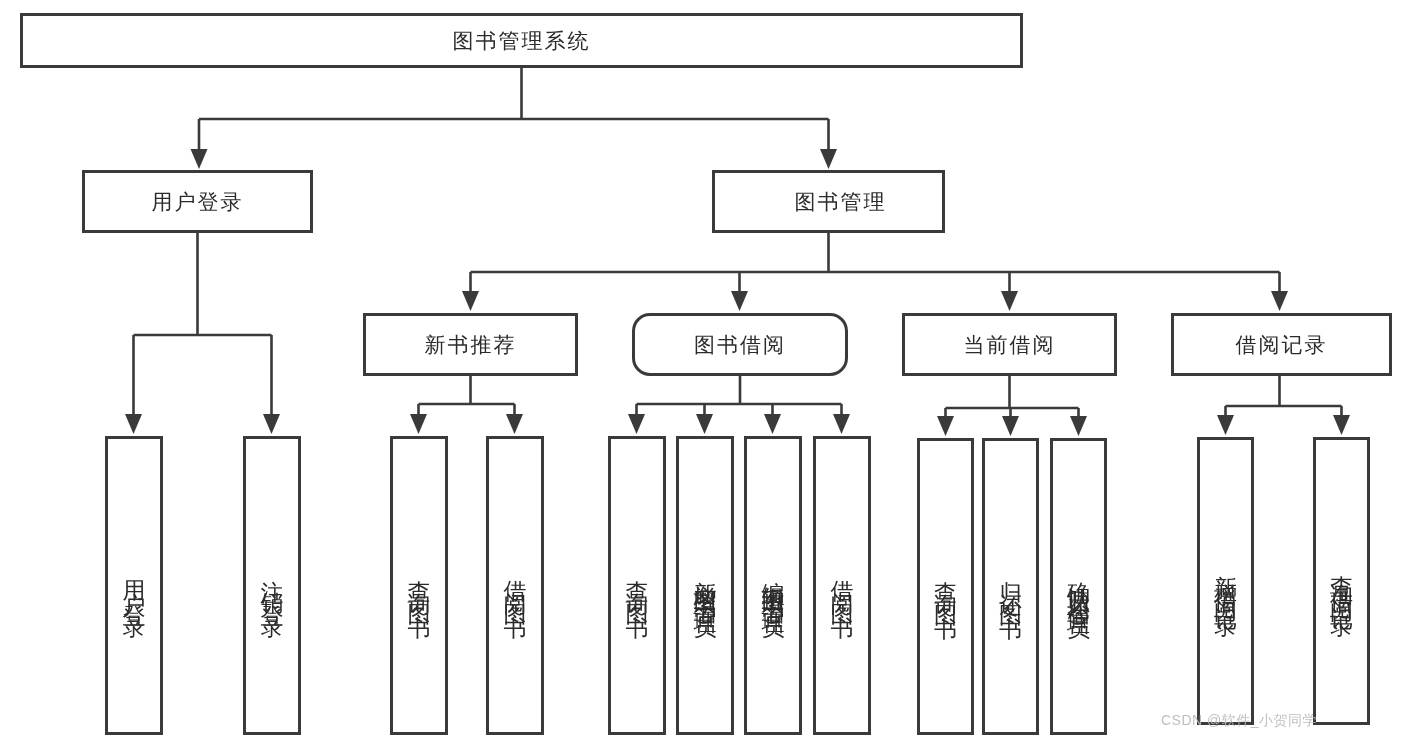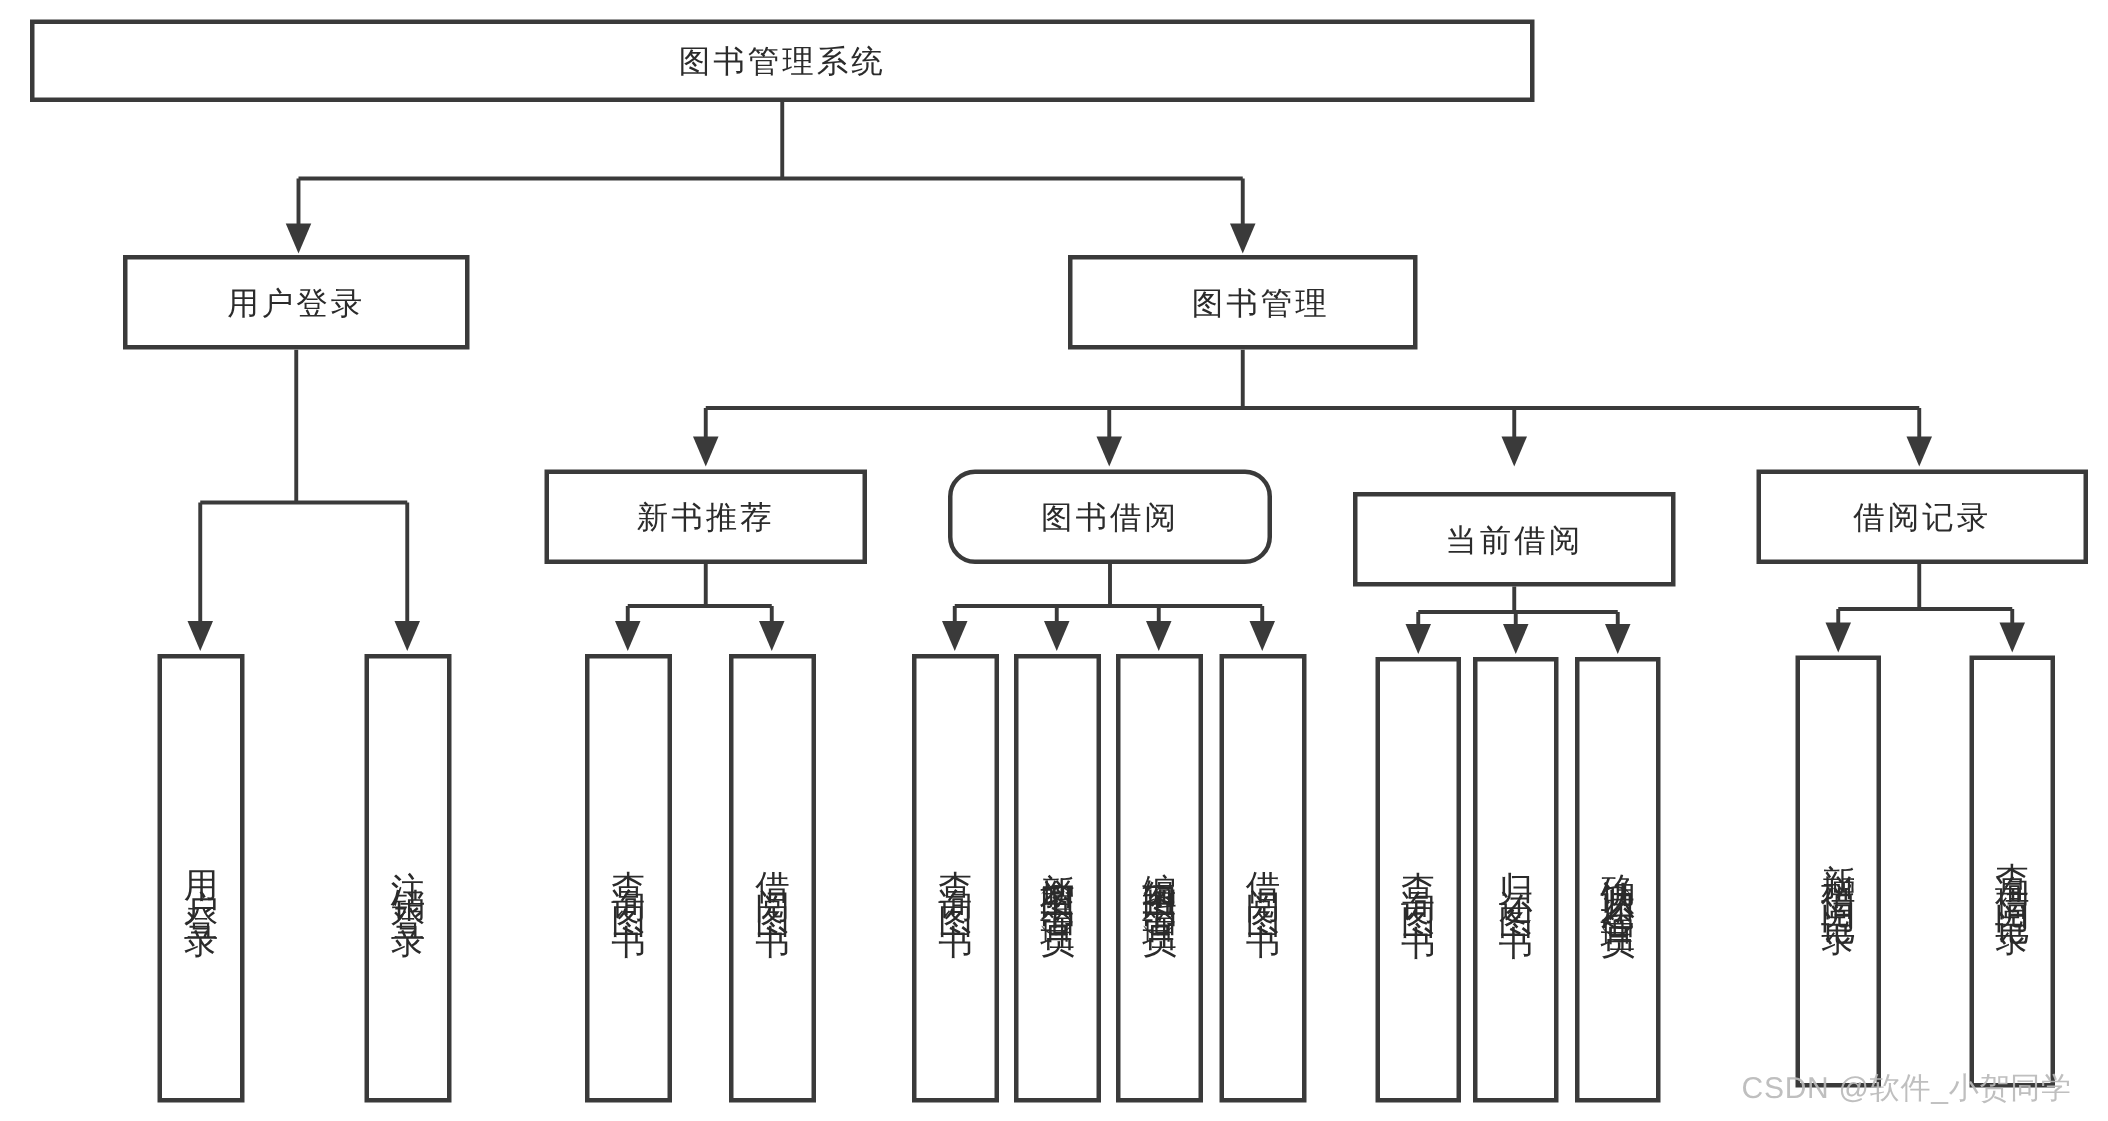--- a/index.html
+++ b/index.html
@@ -34,30 +34,30 @@
     writing-mode:vertical-rl;
     text-orientation:mixed;
     font-size:23px;
     letter-spacing:12px;
     line-height:1;
   }
   .leaf.l-mid > span{letter-spacing:8px;}
   .leaf.l-long > span{letter-spacing:5px;}
   #watermark{
     position:absolute;left:1161px;top:712px;
-    font-size:20px;color:rgba(186,186,186,0.92);
+    font-size:14px;color:rgba(186,186,186,0.92);
     letter-spacing:0.5px;white-space:nowrap;z-index:5;
   }
   
   #n-root{left:20px;top:13px;width:1003px;height:55px;}
   #n-user{left:82px;top:170px;width:231px;height:63px;}
   #n-mgmt{left:712px;top:170px;width:233px;height:63px;padding-left:24px;}
   #n-new{left:363px;top:313px;width:215px;height:63px;}
   #n-bor{left:632px;top:313px;width:216px;height:63px;border-radius:18px;}
-  #n-cur{left:902px;top:328px;width:215px;height:63px;}
+  #n-cur{left:902px;top:313px;width:215px;height:63px;}
   #n-rec{left:1171px;top:313px;width:221px;height:63px;}
   #lf-ulogin{left:105px;top:436px;width:58px;height:299px;}
   #lf-logout{left:243px;top:436px;width:58px;height:299px;}
   #lf-nbq{left:390px;top:436px;width:58px;height:299px;}
   #lf-nbb{left:486px;top:436px;width:58px;height:299px;}
   #lf-bbq{left:608px;top:436px;width:58px;height:299px;}
   #lf-bba{left:676px;top:436px;width:58px;height:299px;}
   #lf-bbe{left:744px;top:436px;width:58px;height:299px;}
   #lf-bbb{left:813px;top:436px;width:58px;height:299px;}
   #lf-cbq{left:917px;top:438px;width:57px;height:297px;}

